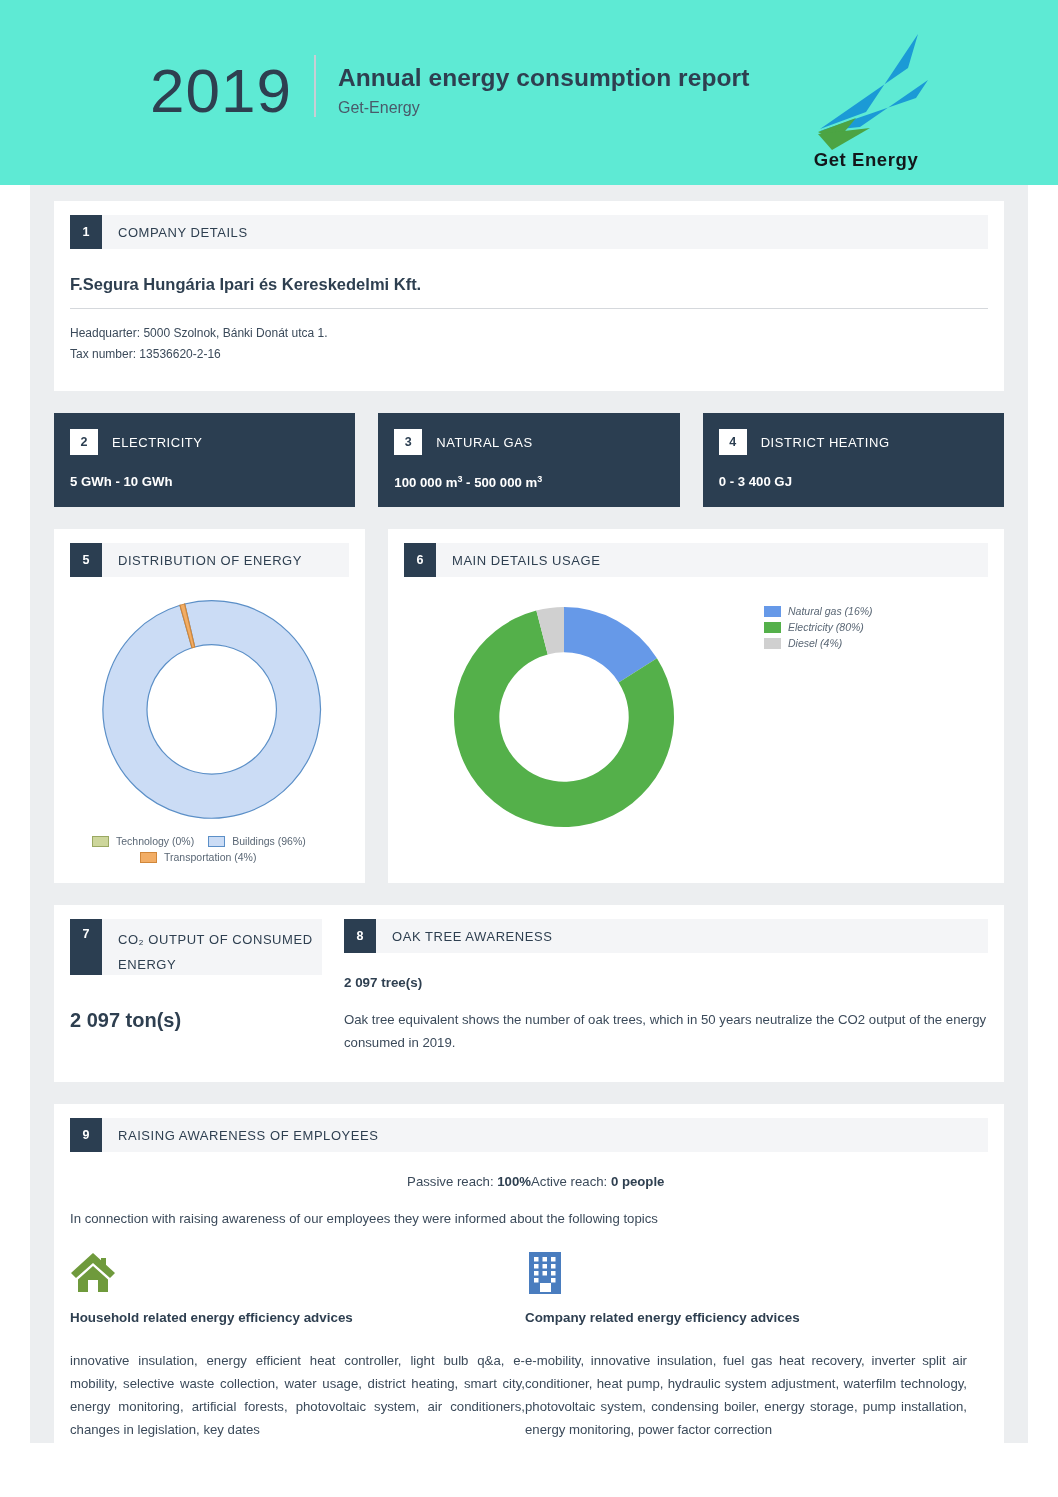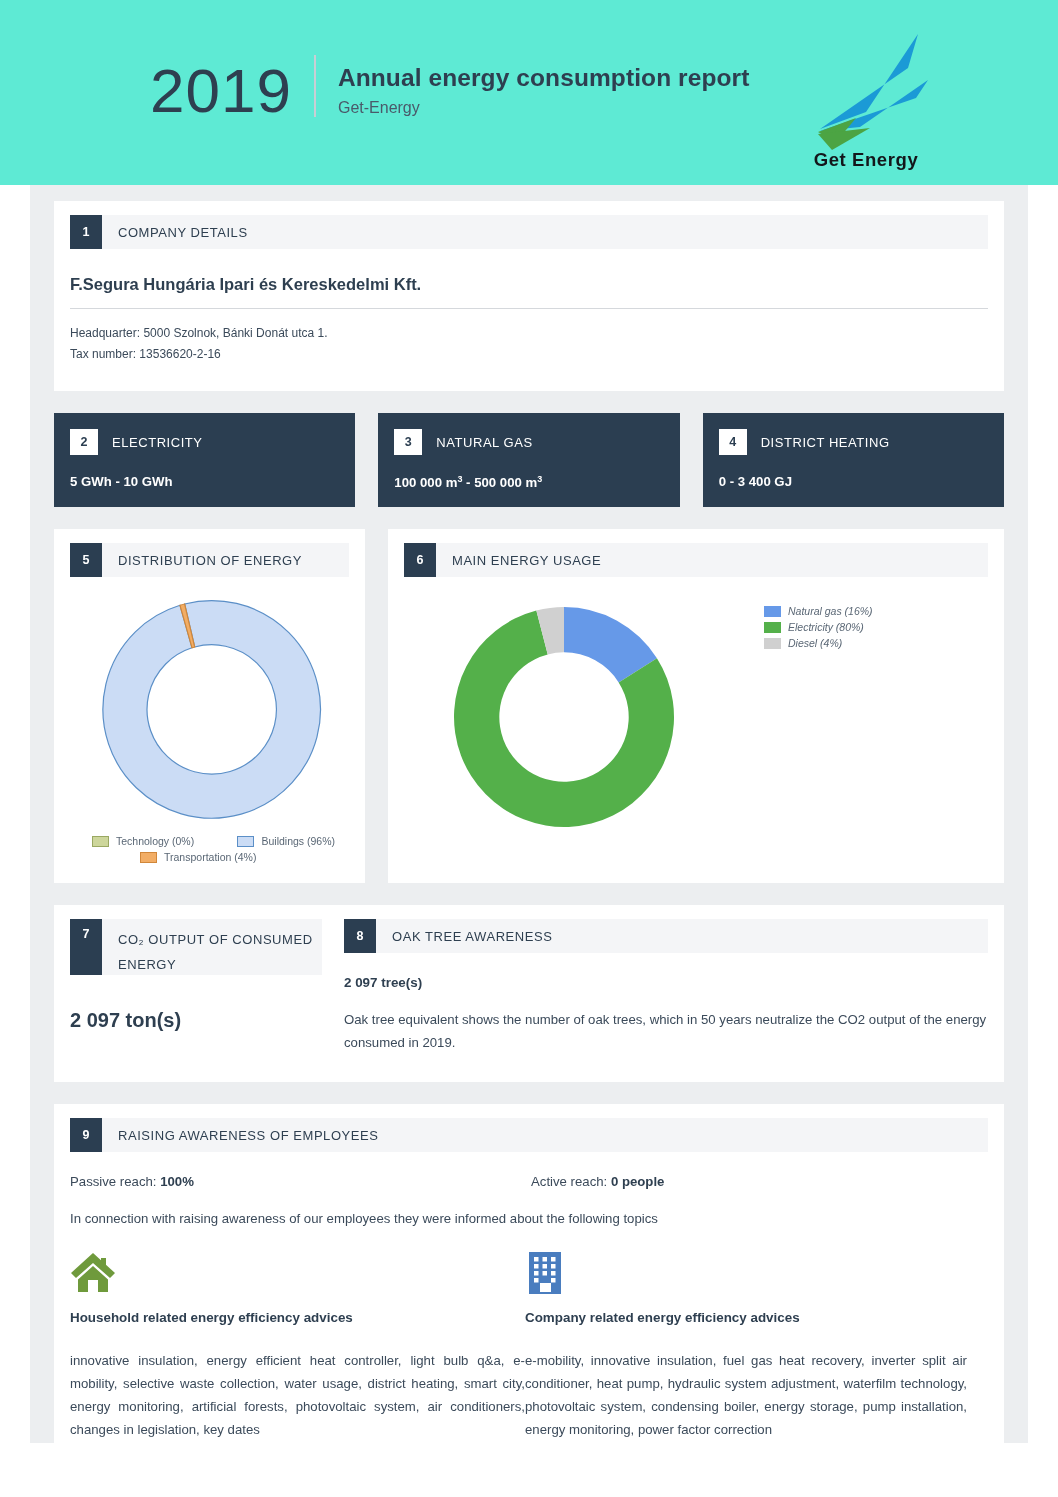--- a/index.html
+++ b/index.html
@@ -78,21 +78,21 @@
   .card78 { display:flex; padding: 14px 16px 28px 16px; }
   .co2-left { width: 274px; padding-right: 22px; }
   .co2-val { font-size:20px; font-weight:bold; color:#2e3f50; margin-top:34px; }
   .oak-right { flex:1; }
   .oak-val { font-size:13.4px; font-weight:bold; color:#2e3f50; margin-top:22px; }
   .oak-desc { font-size:13.2px; color:#3b4a5a; line-height:23px; margin-top:18px; }
 
   
   .card9 { padding: 14px 16px 42px 16px; }
   .reach-row { display:flex; margin-top:22px; font-size:13.2px; color:#3b4a5a; }
-  .reach-a { width: 461px; }
+  .reach-a { width: 461px; text-align: right; }
   .reach-row b { color:#2e3f50; }
   .topics-line { font-size:13.2px; color:#3b4a5a; margin-top:22px; }
   .adv-cols { display:flex; margin-top:24px; }
   .adv-col { width: 461px; }
   .adv-col + .adv-col { margin-left: 0px; }
   .adv-icon { height:44px; margin-bottom:16px; }
   .adv-title { font-size:13.4px; font-weight:bold; color:#2e3f50; margin-bottom:24px; }
   .adv-text { font-size:13.2px; color:#3b4a5a; line-height:23px; text-align:justify; }
   .adv-col-right { width: 455px; }
 </style>
@@ -174,21 +174,21 @@
           <svg width="279" height="230" viewBox="0 0 279 230">
             <g transform="translate(139.5,115)">
 
               <path d="M -24.87 -106.0 A 108.8 108.8 0 1 1 -29.5 -104.7 L -17.5 -62.2 A 64.7 64.7 0 1 0 -14.8 -63.0 Z" fill="#cbdcf5" stroke="#5b8fc7" stroke-width="1.2"></path>
 
               <path d="M -29.5 -104.7 A 108.8 108.8 0 0 1 -24.87 -106.0 L -14.8 -63.0 A 64.7 64.7 0 0 0 -17.5 -62.2 Z" fill="#f2ad65" stroke="#d1873a" stroke-width="1.2"></path>
             </g>
           </svg>
         </div>
         <div class="legend" style="margin-top:6px;">
-          <div class="legend-row" style="padding-left:22px;justify-content:space-between;">
+          <div class="legend-row" style="padding-left:22px;">
             <div class="legend-item">
               <span class="swatch" style="background:#cdd69b;border-color:#9aa862;"></span>
               <span>Technology (0%)</span>
             </div>
             <div class="legend-item">
               <span class="swatch" style="background:#cbdcf5;border-color:#5b8fc7;"></span>
               <span>Buildings (96%)</span>
             </div>
           </div>
           <div class="legend-row" style="padding-left:70px;">
@@ -196,21 +196,21 @@
               <span class="swatch" style="background:#f2ad65;border-color:#d1873a;"></span>
               <span>Transportation (4%)</span>
             </div>
           </div>
         </div>
       </div>
 
       <div class="card chart-card right">
         <div class="sec-head">
           <div class="sec-num">6</div>
-          <div class="sec-title">MAIN ENERGY USAGE</div>
+          <div class="sec-title">MAIN DETAILS USAGE</div>
         </div>
         <div style="display:flex; margin-top:10px;font-style:italic;">
           <div class="donut-area" style="width:360px;">
             <svg width="330" height="260" viewBox="0 0 330 260">
               <g transform="translate(160,130)">
 
                 <path d="M 0 -110 A 110 110 0 0 1 92.94 -58.86 L 54.67 -34.62 A 64.7 64.7 0 0 0 0 -64.7 Z" fill="#6699e8"></path>
 
                 <path d="M 92.94 -58.86 A 110 110 0 1 1 -27.66 -106.47 L -16.27 -62.62 A 64.7 64.7 0 1 0 54.67 -34.62 Z" fill="#54b04a"></path>
 

